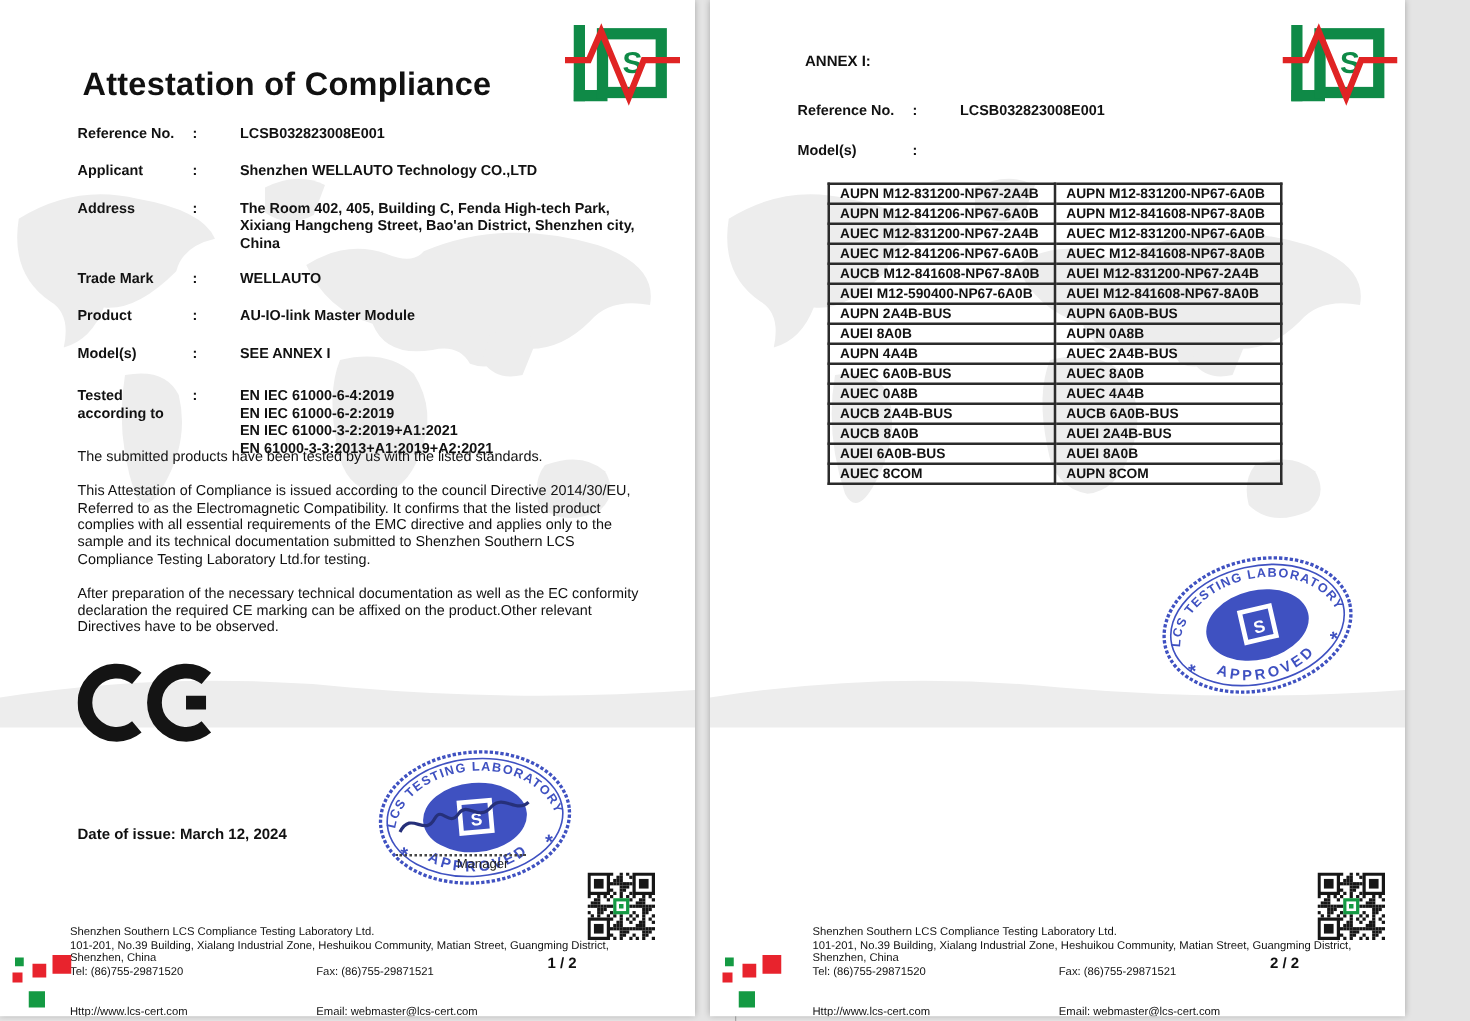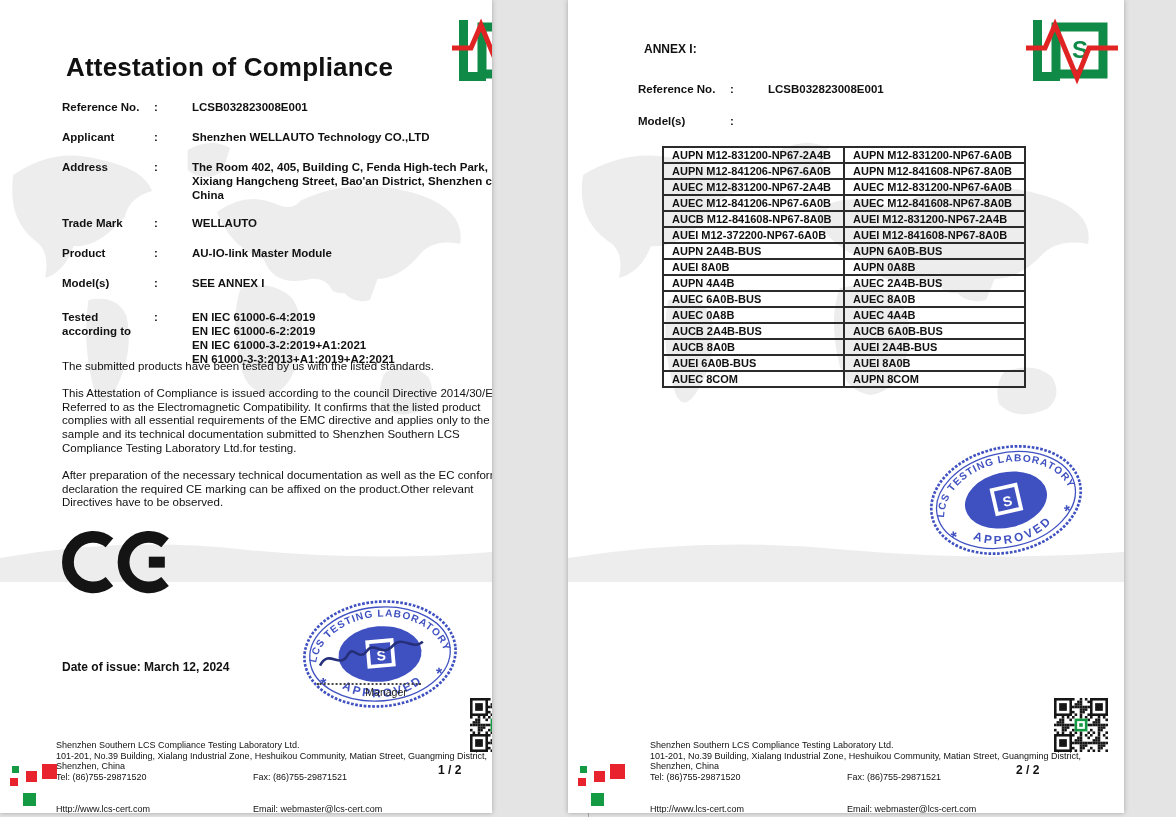--- a/index.html
+++ b/index.html
@@ -3,21 +3,21 @@
 <meta charset="utf-8">
 <style>
   :root{
     --logo-green:#0f8a47; --logo-red:#e02424; --stamp-blue:#3f51c1;
     --bar-red:#e8232d; --square-green:#149a43; --wm:#ededed;
   }
   *{margin:0;padding:0;box-sizing:border-box;}
   body{font-family:"Liberation Sans","DejaVu Sans",sans-serif;background:#dcdcdc;}
   .canvas{position:relative;width:1176px;height:817px;background:#e4e4e4;overflow:hidden;}
   .page{position:absolute;top:0;height:813px;background:#fff;box-shadow:0 0 5px rgba(0,0,0,.28);overflow:hidden;color:#111;}
-  .page-left{left:0;width:492px;}
+  .page-left{left:0;width:556px;}
   .page-right{left:568px;width:556px;}
   .divider{position:absolute;left:588px;top:0;width:1px;height:817px;background:#a9a9a9;}
 
   
   .map{position:absolute;left:0;top:120px;width:100%;height:480px;z-index:0;}
   .content{position:relative;z-index:2;}
 
   
   .lcs-logo{position:absolute;top:14px;width:92px;height:82px;}
   .page-left .lcs-logo{left:452px;}
@@ -428,21 +428,21 @@
             </tr>
             <tr>
               <td>AUEC M12-841206-NP67-6A0B</td>
               <td>AUEC M12-841608-NP67-8A0B</td>
             </tr>
             <tr>
               <td>AUCB M12-841608-NP67-8A0B</td>
               <td>AUEI M12-831200-NP67-2A4B</td>
             </tr>
             <tr>
-              <td>AUEI M12-372200-NP67-6A0B</td>
+              <td>AUEI M12-590400-NP67-6A0B</td>
               <td>AUEI M12-841608-NP67-8A0B</td>
             </tr>
             <tr>
               <td>AUPN 2A4B-BUS</td>
               <td>AUPN 6A0B-BUS</td>
             </tr>
             <tr>
               <td>AUEI 8A0B</td>
               <td>AUPN 0A8B</td>
             </tr>

